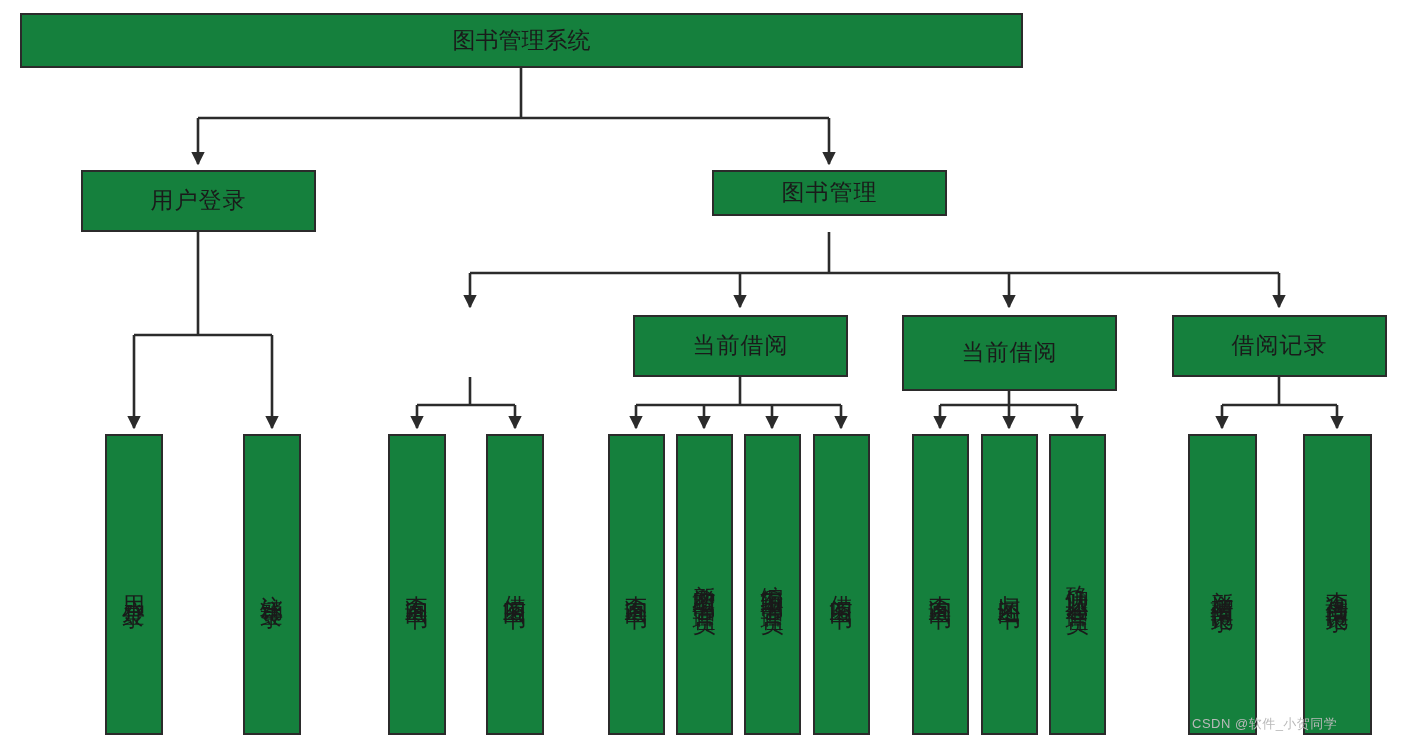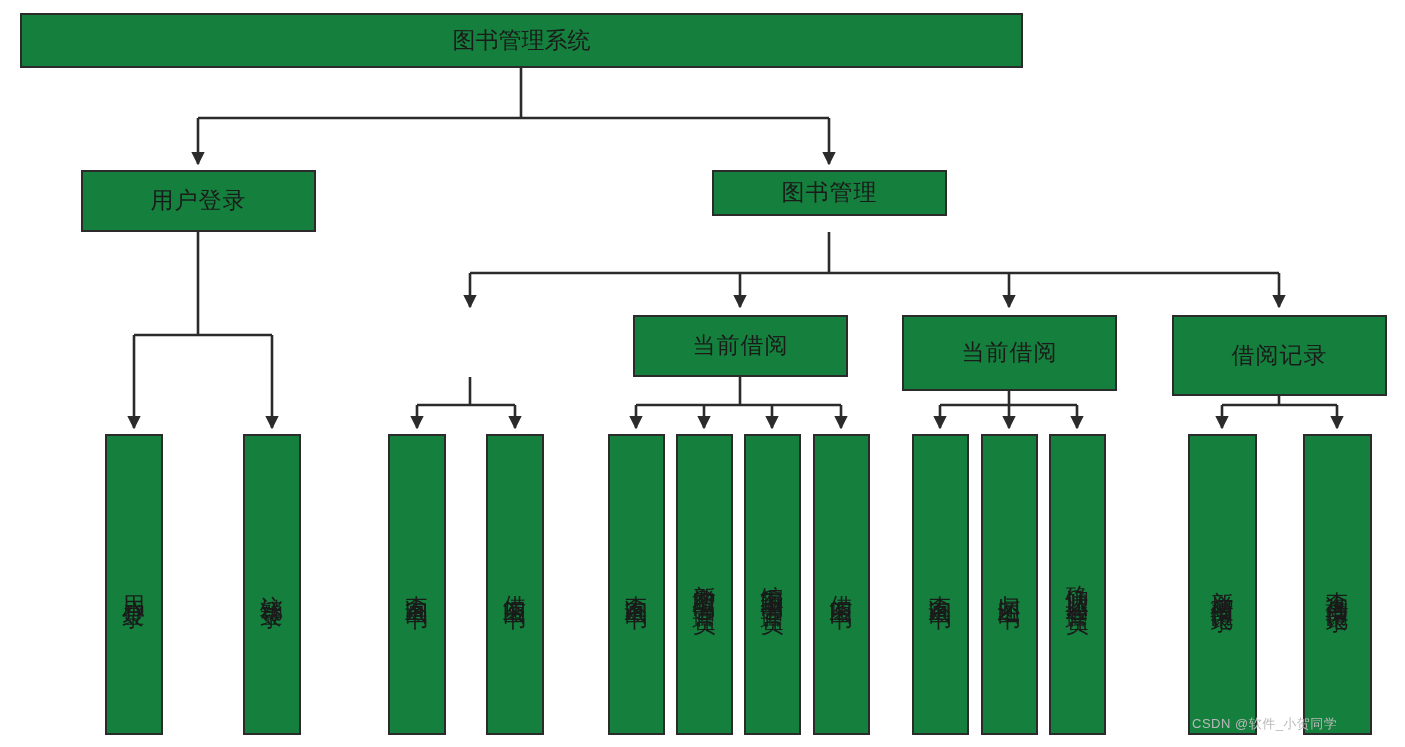--- a/index.html
+++ b/index.html
@@ -133,21 +133,21 @@
   <div class="node node-h" style="left:712px; top:170px; width:235px; height:46px;">
     <span>图书管理</span>
   </div>
 
   <div class="node node-h" style="left:633px; top:315px; width:215px; height:62px;">
     <span>当前借阅</span>
   </div>
   <div class="node node-h" style="left:902px; top:315px; width:215px; height:76px;">
     <span>当前借阅</span>
   </div>
-  <div class="node node-h" style="left:1172px; top:315px; width:215px; height:81px;">
+  <div class="node node-h" style="left:1172px; top:315px; width:215px; height:62px;">
     <span>借阅记录</span>
   </div>
 
   <div class="node node-v" style="left:105px; top:434px; width:58px; height:301px;">
     <span class="vlabel">用户登录</span>
   </div>
   <div class="node node-v" style="left:243px; top:434px; width:58px; height:301px;">
     <span class="vlabel">注销登录</span>
   </div>
 

